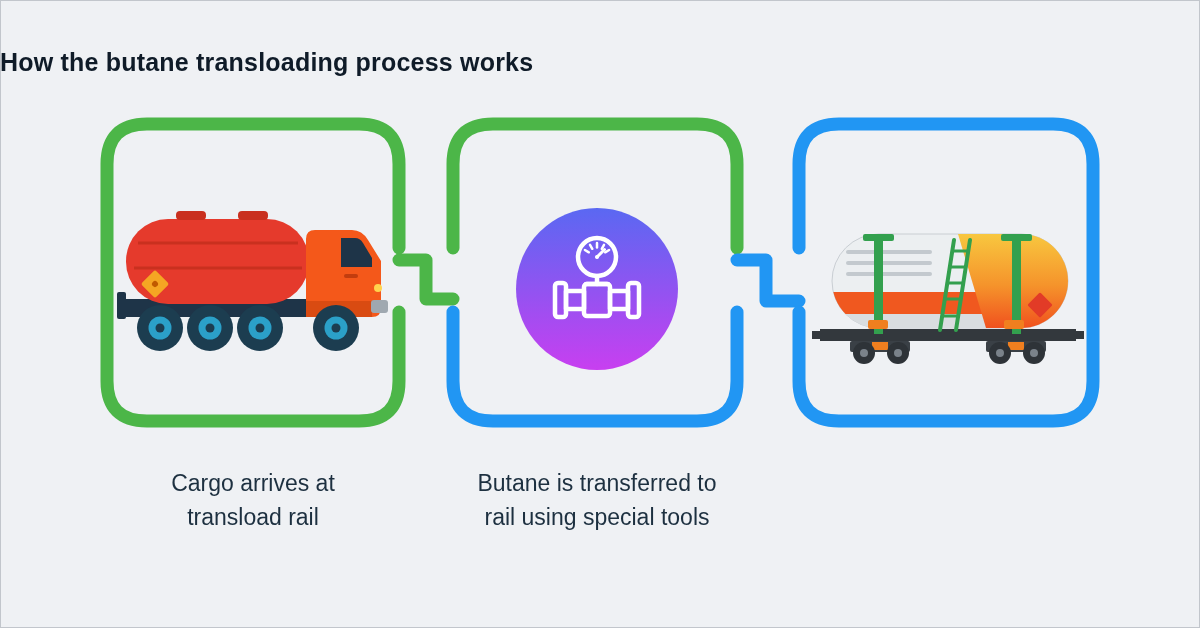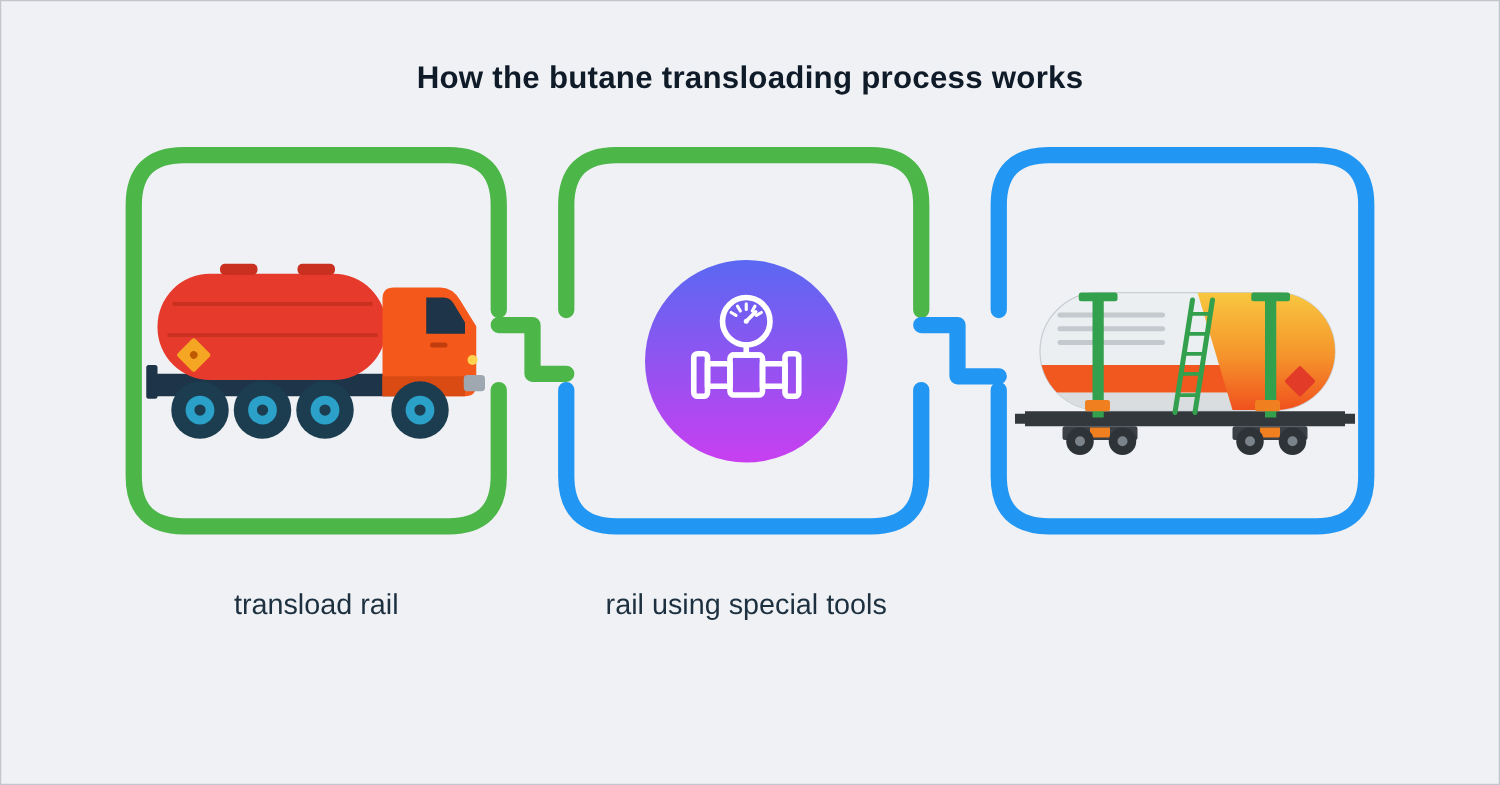--- a/index.html
+++ b/index.html
@@ -7,21 +7,21 @@
     position:relative;
     width:1200px;height:628px;
     background:#EFF1F4;
     box-shadow:inset 0 0 0 1px #C2C6CC;
     overflow:hidden;
     font-family:"Liberation Sans", sans-serif;
   }
   .canvas{position:absolute;left:0;top:0;}
   .title{
     position:absolute;top:48px;left:0;width:100%;
-    margin:0;text-align:center;
+    margin:0;
     font-size:25px;font-weight:bold;color:#0F1B28;
     letter-spacing:.2px;white-space:nowrap;
   }
   .step-label{
     position:absolute;top:466px;
     text-align:center;font-size:23px;line-height:34px;color:#1D3040;
   }
   .step-label span{display:block;white-space:nowrap;}
   .label-1{left:97px;width:312px;}
   .label-2{left:443px;width:308px;}
@@ -174,19 +174,21 @@
           <circle cx="1000" cy="353" r="4" fill="#7A828A"></circle>
         <circle cx="1034" cy="353" r="11" fill="#2E3338"></circle>
           <circle cx="1034" cy="353" r="4" fill="#7A828A"></circle>
       </g>
     </g>
   </svg>
 
   <h1 class="title">How the butane transloading process works</h1>
 
   <div class="step-label label-1">
+    <span>Cargo arrives at</span>
     <span>transload rail</span>
   </div>
   <div class="step-label label-2">
+    <span>Butane is transferred to</span>
     <span>rail using special tools</span>
   </div>
 
 </div>
 
 </body></html>

